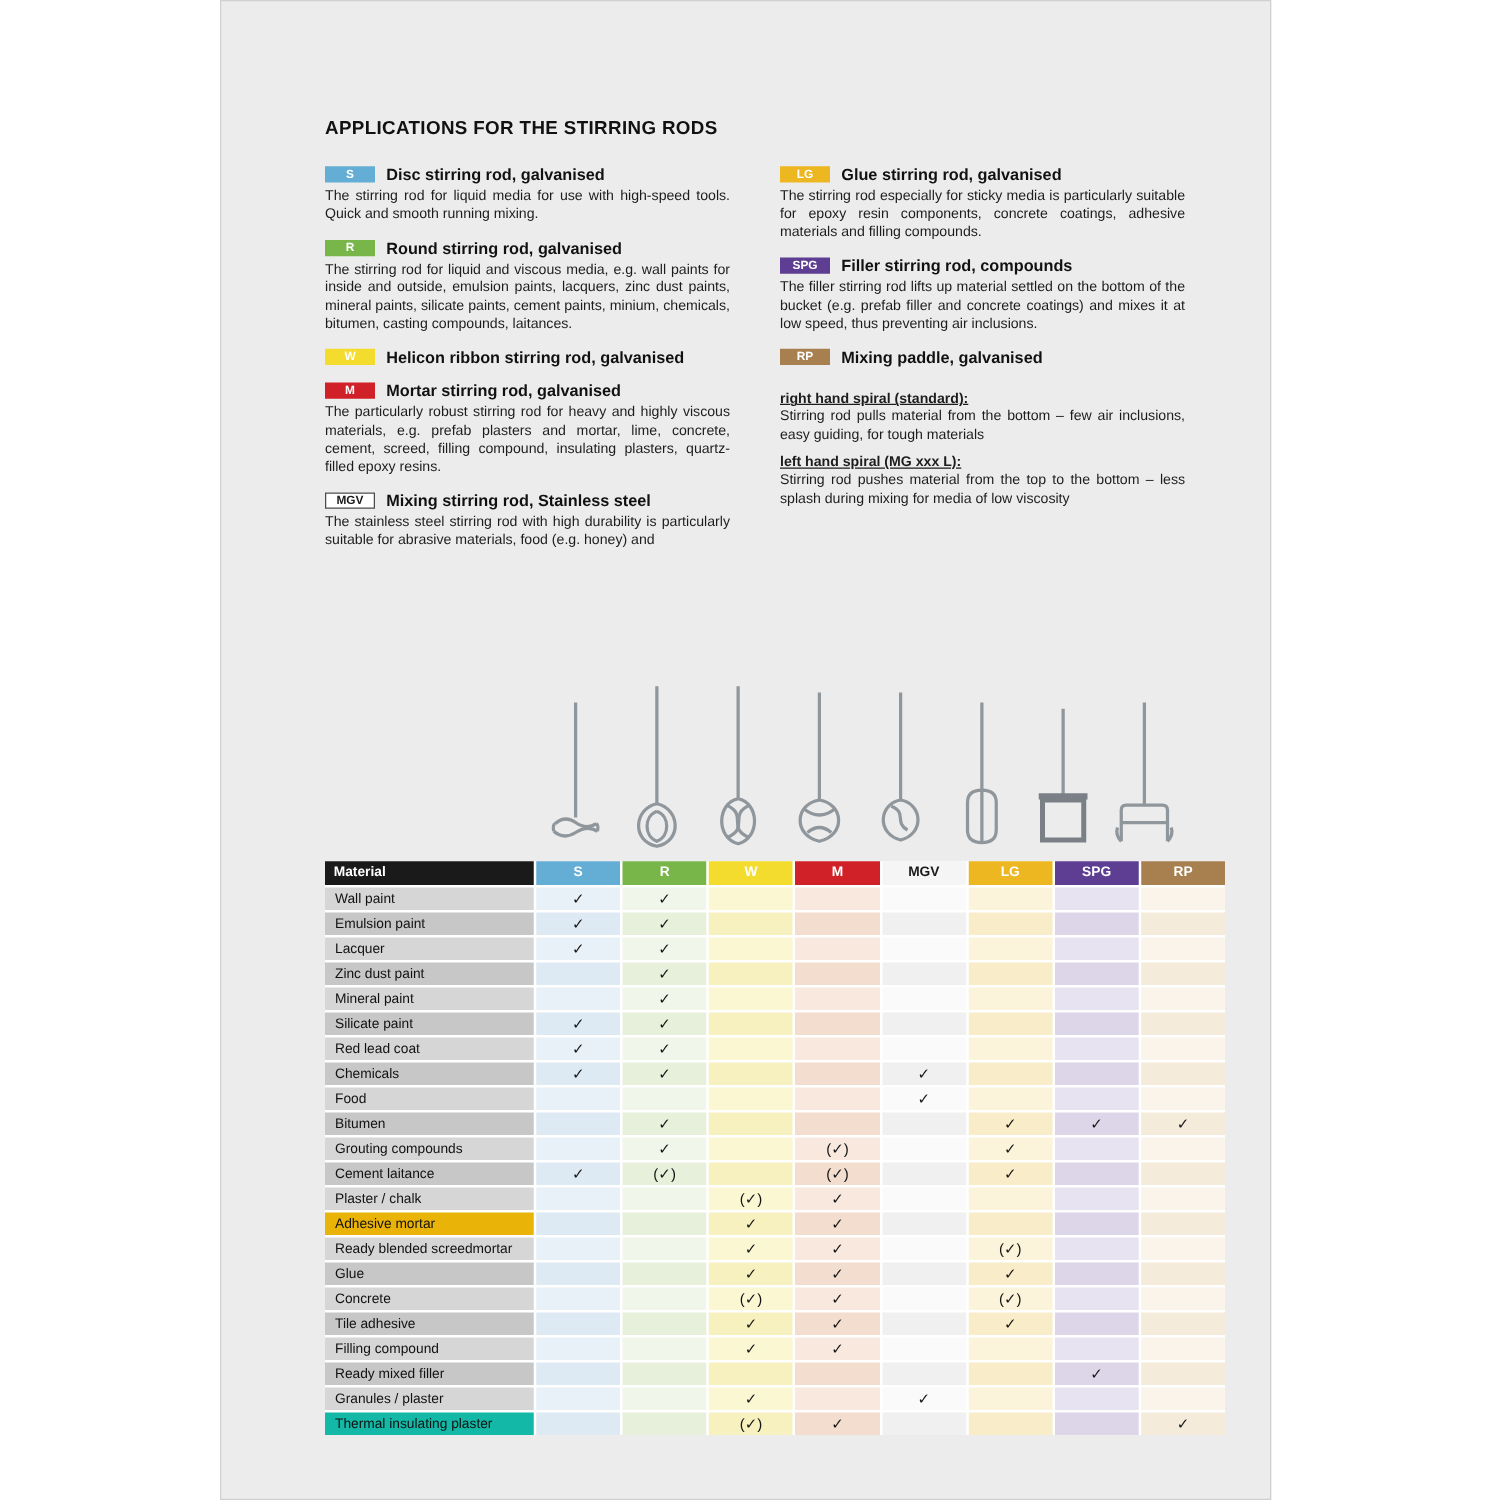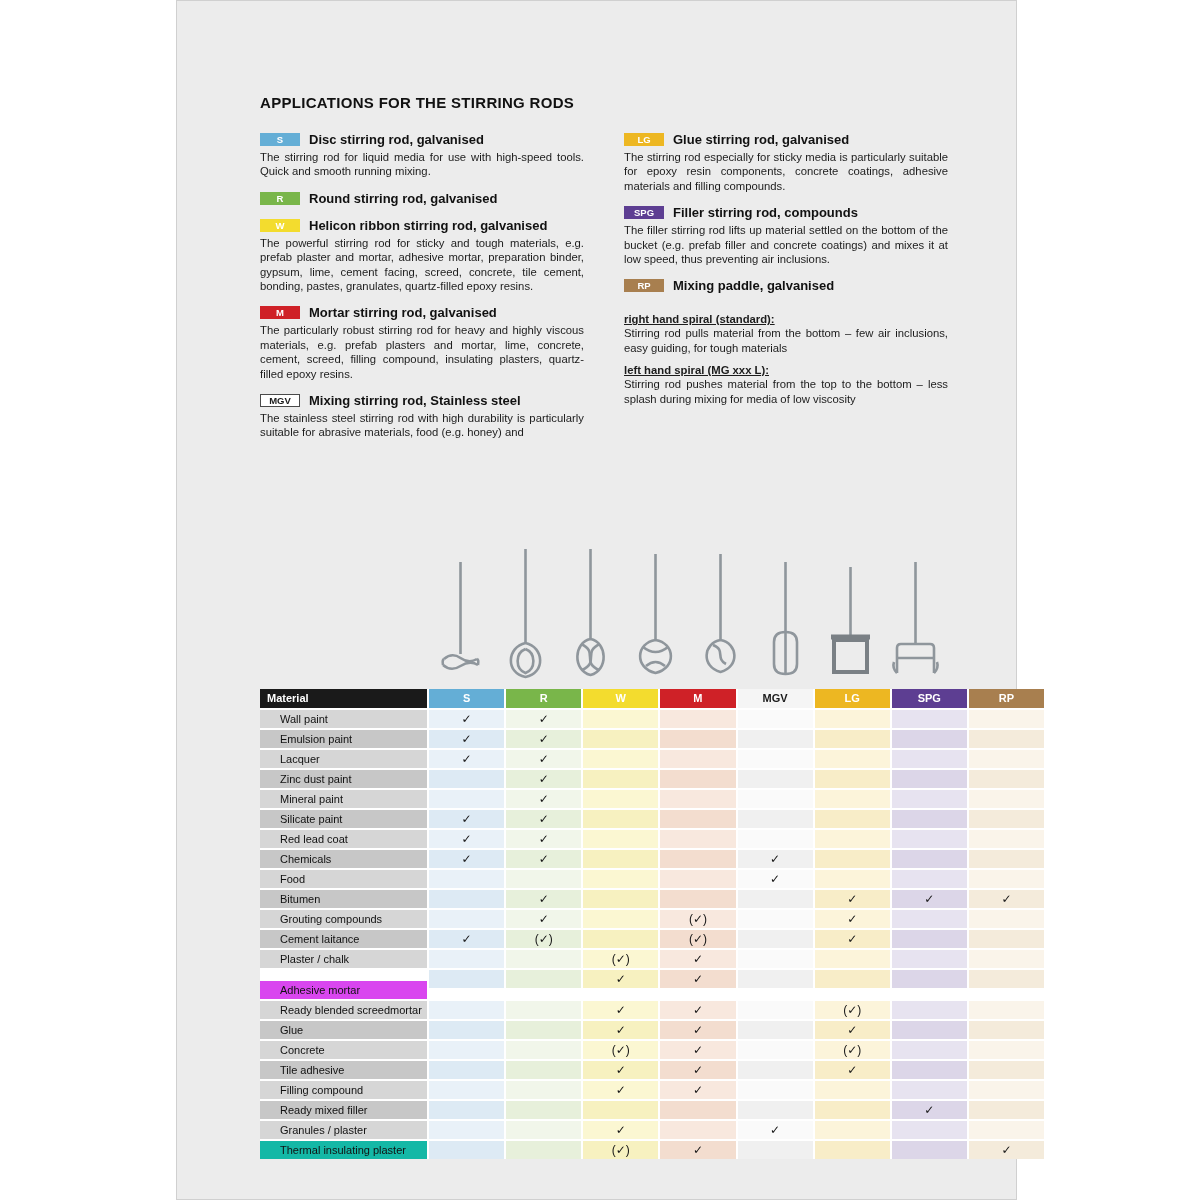--- a/index.html
+++ b/index.html
@@ -36,33 +36,33 @@
   .desc-body, .cont-body, .note-body {
     font-size: 11.3px; line-height: 14.4px; color: #1c1c1c;
     text-align: justify; margin: 0;
   }
   .cont-body { margin-bottom: 13px; }
   .notes { margin-top: 20px; }
   .note-head {
     font-size: 11.3px; font-weight: 700; color: #1c1c1c;
     text-decoration: underline; margin-top: 9px; margin-bottom: 1px;
   }
-  .table-wrap { position: absolute; left: 83px; top: 545px; width: 784px; }
+  .table-wrap { position: absolute; left: 83px; top: 545px; width: 720px; }
   .rods { position: relative; height: 143px; }
   .rod { position: absolute; top: 0; width: 63px; height: 143px; }
   .grid {
     display: grid;
     grid-template-columns: 167px repeat(8, 1fr);
     gap: 2px;
     background: #ffffff;
   }
   .cell { height: 18px; line-height: 18px; font-size: 11px; color: #111; }
   .cell.head { height: 19px; line-height: 19px; font-weight: 700; text-align: center; }
   .cell.head.material-head { text-align: left; padding-left: 7px; }
-  .cell.material { padding-left: 20px; white-space: nowrap; overflow: hidden; }
+  .cell.material { padding-left: 8px; white-space: nowrap; overflow: hidden; }
   .cell.mark { text-align: center; font-size: 12px; color: #151515; }
 </style>
 </head>
 <body>
 
 <div class="sheet">
 
   <div class="page-title">APPLICATIONS FOR THE STIRRING RODS</div>
 
   <div class="col" id="col-left">
@@ -71,27 +71,27 @@
         <span class="badge" style="background: rgb(100, 174, 214); color: rgb(255, 255, 255);">S</span>
         <span class="desc-title">Disc stirring rod, galvanised</span>
       </div>
       <p class="desc-body">The stirring rod for liquid media for use with high-speed tools. Quick and smooth running mixing.</p>
     </section>
     <section class="desc">
       <div class="desc-head">
         <span class="badge" style="background: rgb(121, 182, 74); color: rgb(255, 255, 255);">R</span>
         <span class="desc-title">Round stirring rod, galvanised</span>
       </div>
+      <p class="desc-body">The stirring rod for liquid and viscous media, e.g. wall paints for inside and outside, emulsion paints, lacquers, zinc dust paints, mineral paints, silicate paints, cement paints, minium, chemicals, bitumen, casting compounds, laitances.</p>
     </section>
     <section class="desc">
       <div class="desc-head">
         <span class="badge" style="background: rgb(243, 220, 46); color: rgb(255, 255, 255);">W</span>
         <span class="desc-title">Helicon ribbon stirring rod, galvanised</span>
       </div>
-      <p class="desc-body">The powerful stirring rod for sticky and tough materials, e.g. prefab plaster and mortar, adhesive mortar, preparation binder, gypsum, lime, cement facing, screed, concrete, tile cement, bonding, pastes, granulates, quartz-filled epoxy resins.</p>
     </section>
     <section class="desc">
       <div class="desc-head">
         <span class="badge" style="background: rgb(207, 33, 39); color: rgb(255, 255, 255);">M</span>
         <span class="desc-title">Mortar stirring rod, galvanised</span>
       </div>
       <p class="desc-body">The particularly robust stirring rod for heavy and highly viscous materials, e.g. prefab plasters and mortar, lime, concrete, cement, screed, filling compound, insulating plasters, quartz-filled epoxy resins.</p>
     </section>
     <section class="desc">
       <div class="desc-head">
@@ -314,21 +314,21 @@
         <div class="cell mark" style="background: rgb(244, 235, 219);"></div>
         <div class="cell material" style="background: rgb(214, 214, 214);">Plaster / chalk</div>
         <div class="cell mark" style="background: rgb(233, 241, 248);"></div>
         <div class="cell mark" style="background: rgb(241, 246, 234);"></div>
         <div class="cell mark" style="background: rgb(251, 247, 210);">(✓)</div>
         <div class="cell mark" style="background: rgb(248, 232, 222);">✓</div>
         <div class="cell mark" style="background: rgb(250, 250, 250);"></div>
         <div class="cell mark" style="background: rgb(252, 244, 218);"></div>
         <div class="cell mark" style="background: rgb(231, 227, 240);"></div>
         <div class="cell mark" style="background: rgb(250, 244, 234);"></div>
-        <div class="cell material" style="background: #d946ef; margin-top: 11px;">Adhesive mortar</div>
+        <div class="cell material" style="background: #eab308;">Adhesive mortar</div>
         <div class="cell mark" style="background: rgb(221, 234, 244);"></div>
         <div class="cell mark" style="background: rgb(231, 240, 219);"></div>
         <div class="cell mark" style="background: rgb(247, 241, 192);">✓</div>
         <div class="cell mark" style="background: rgb(243, 221, 207);">✓</div>
         <div class="cell mark" style="background: rgb(240, 240, 240);"></div>
         <div class="cell mark" style="background: rgb(248, 237, 200);"></div>
         <div class="cell mark" style="background: rgb(220, 214, 232);"></div>
         <div class="cell mark" style="background: rgb(244, 235, 219);"></div>
         <div class="cell material" style="background: rgb(214, 214, 214);">Ready blended screedmortar</div>
         <div class="cell mark" style="background: rgb(233, 241, 248);"></div>

